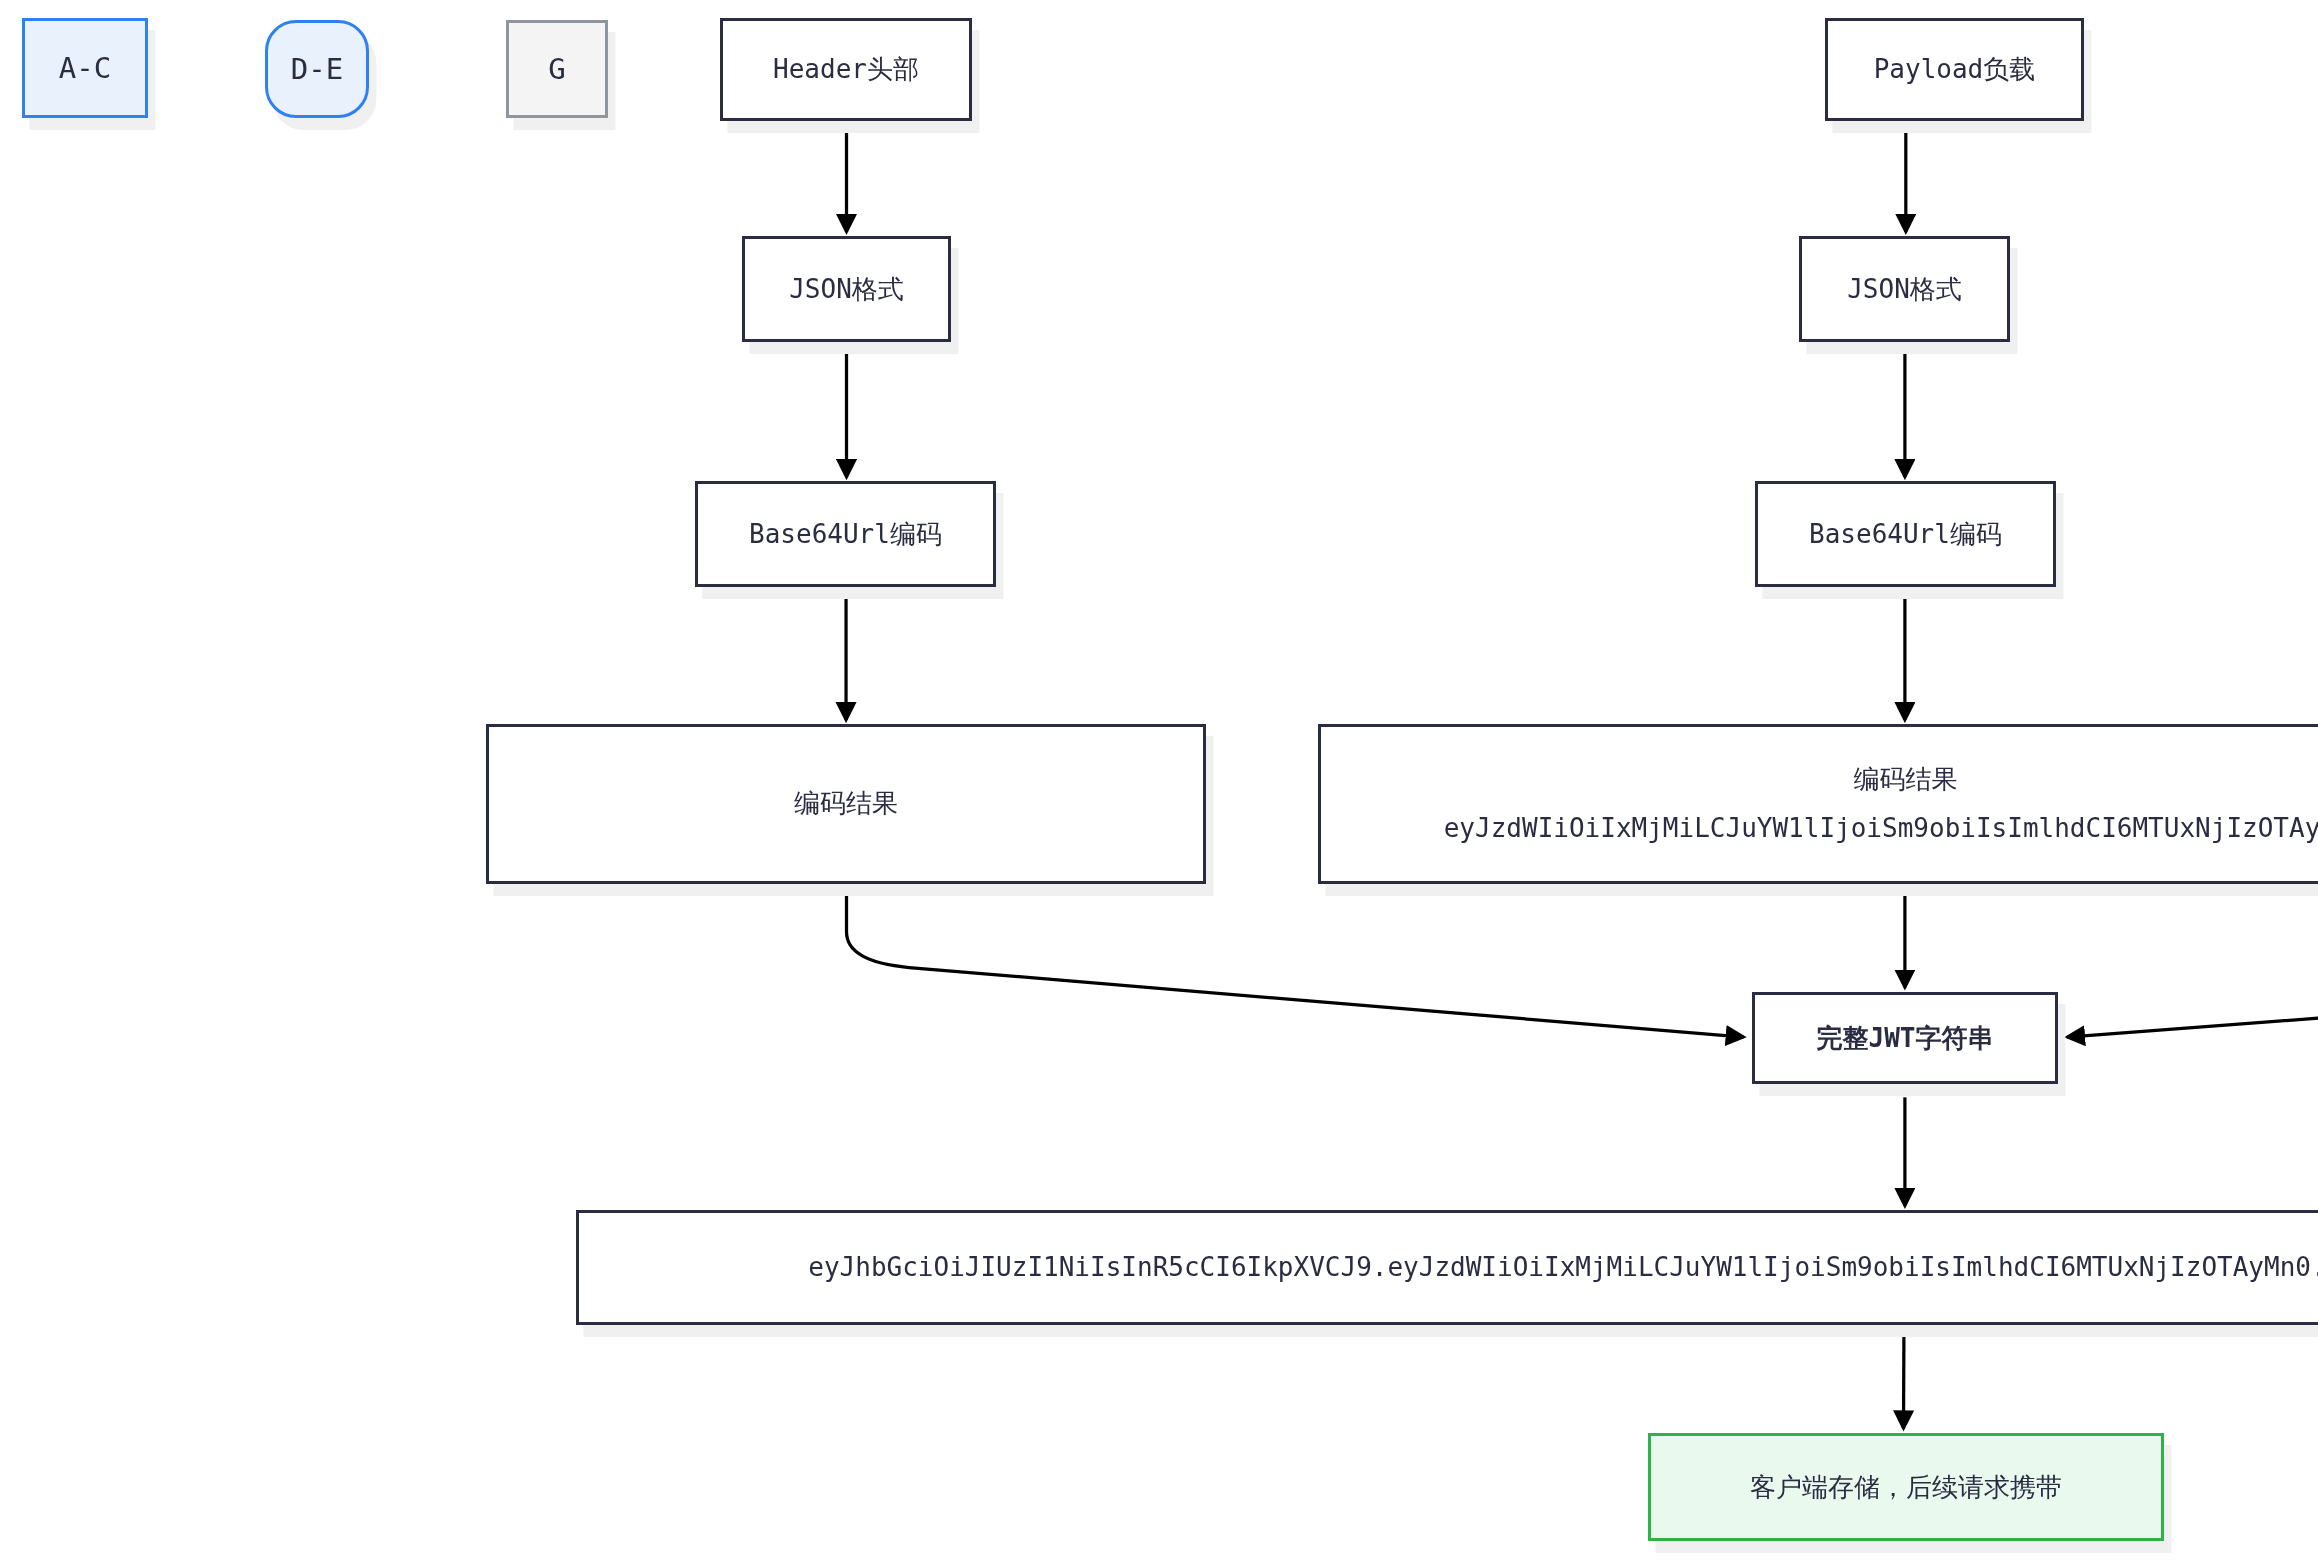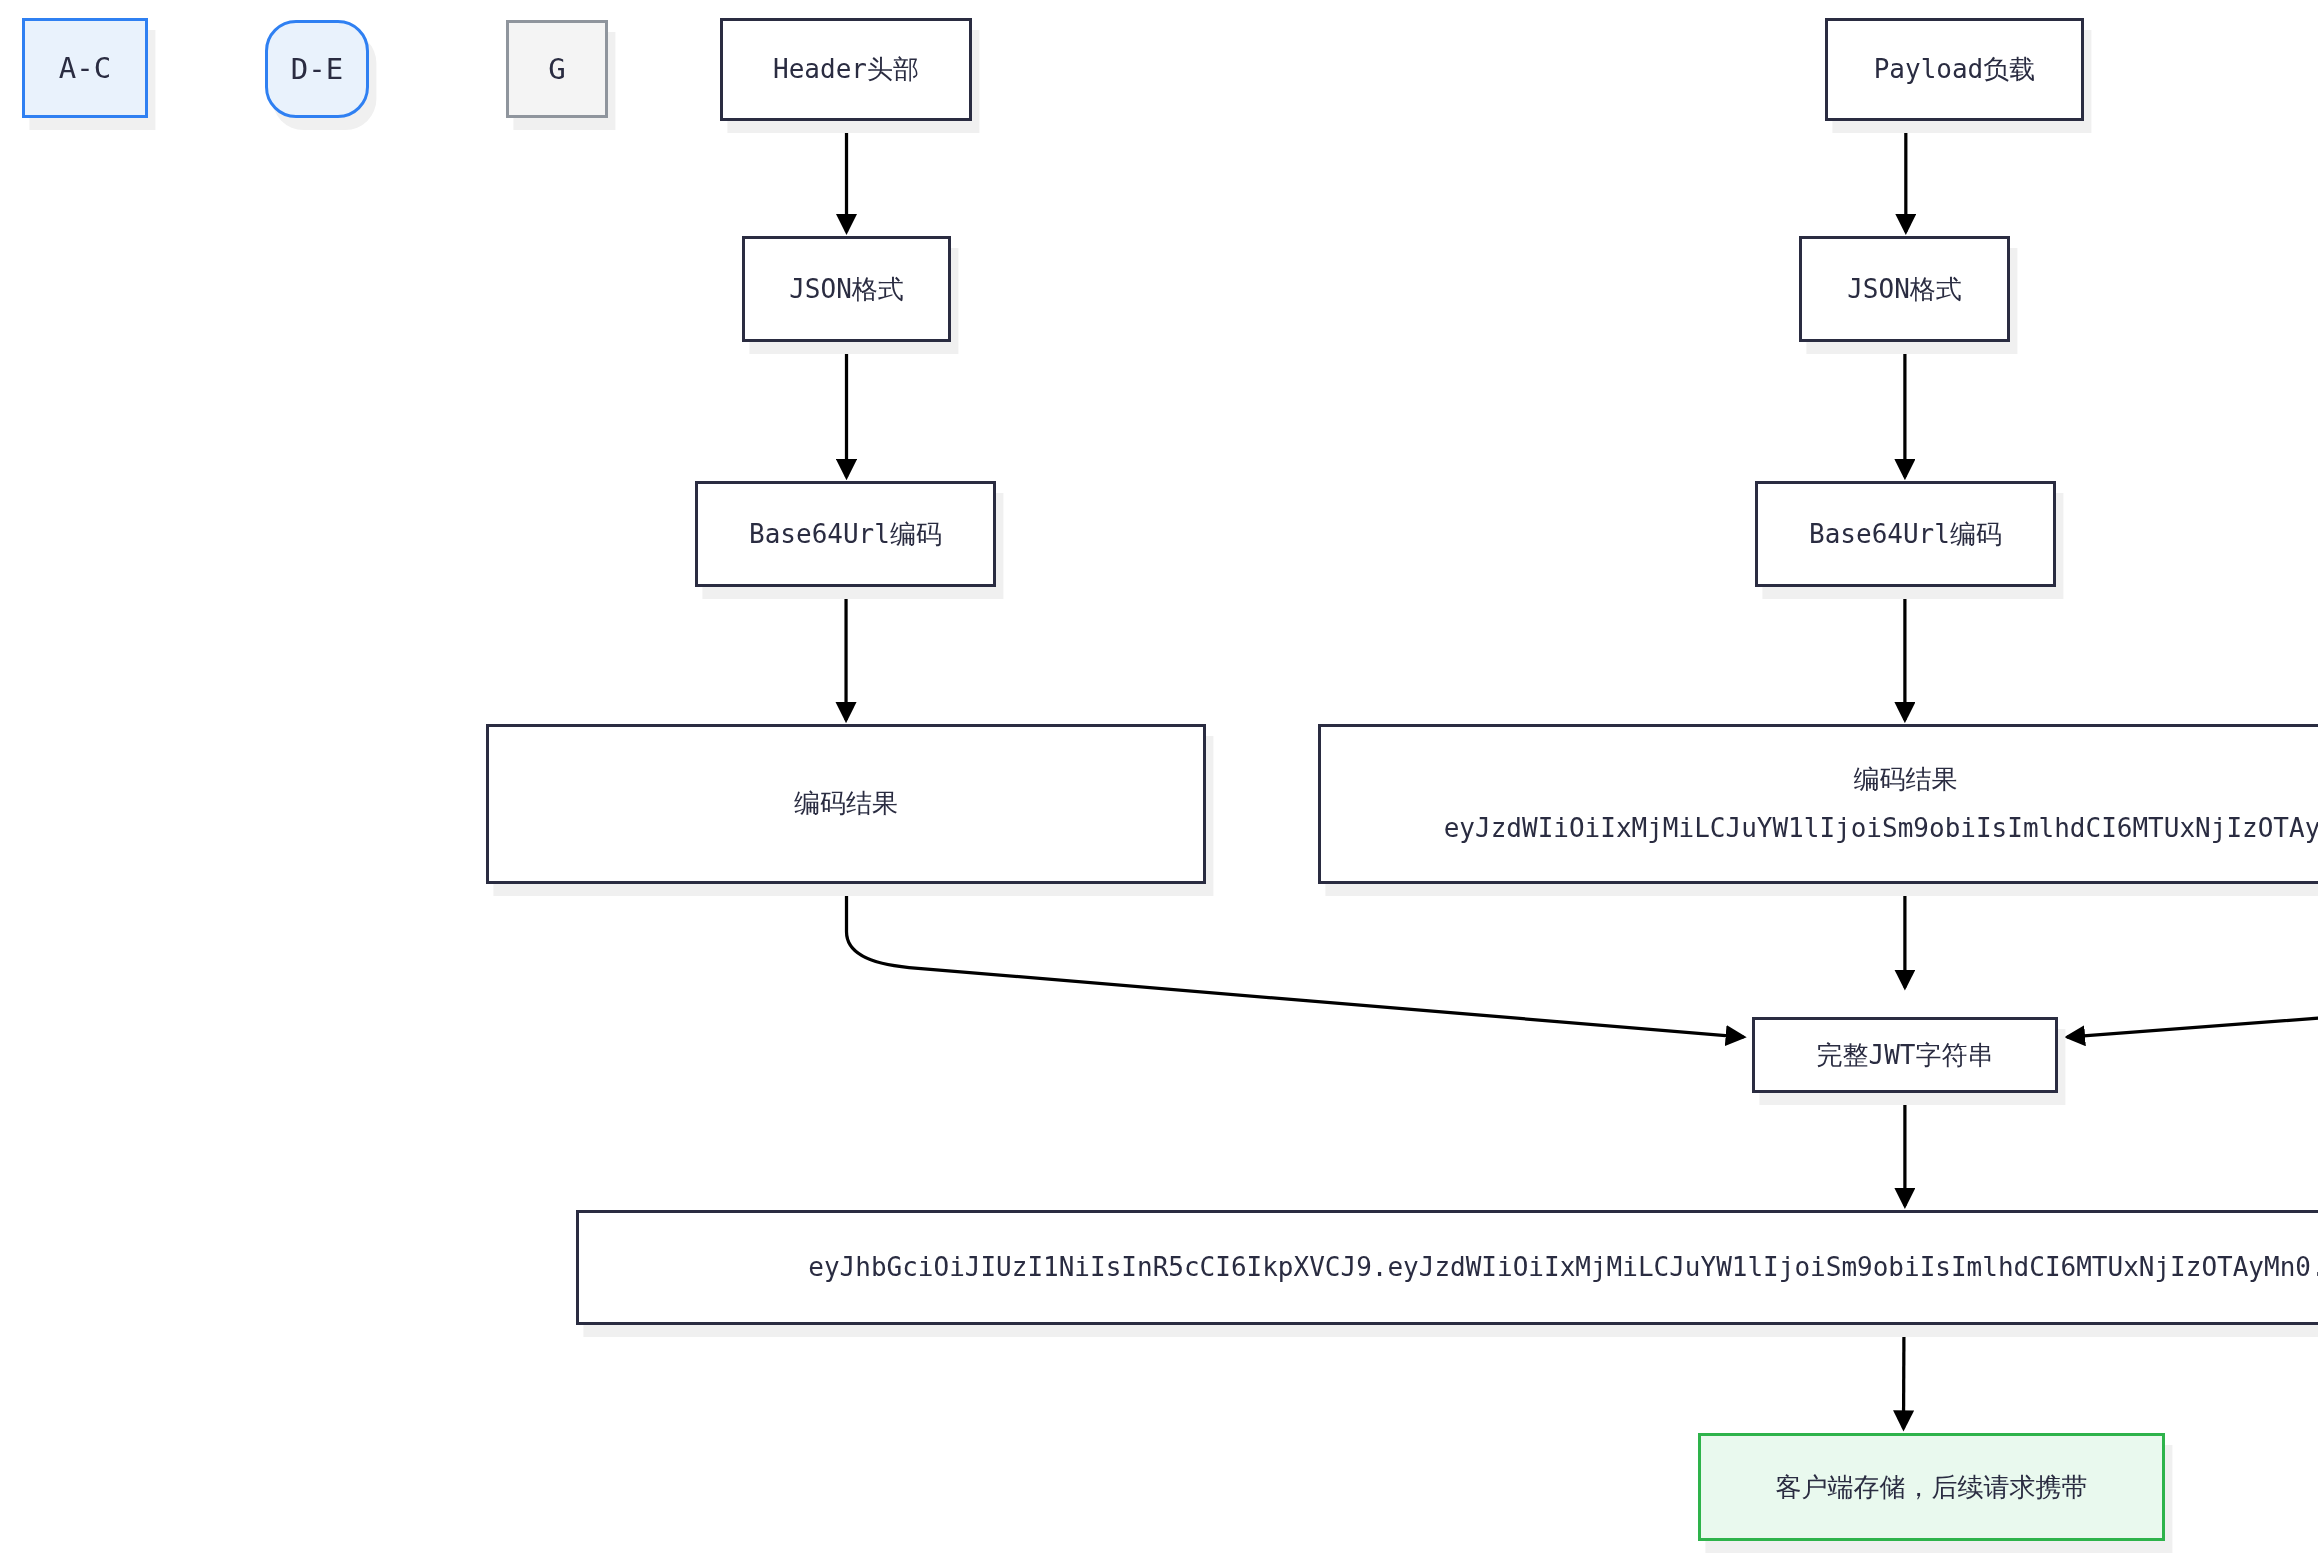--- a/index.html
+++ b/index.html
@@ -29,23 +29,23 @@
   .n-lde   {left:265px;  top:20px;   width:104px;  height:98px;border-radius:31px;}
   .n-lg    {left:506px; top:20px;   width:102px;  height:98px;}
   .n-header{left:720px; top:18px;   width:252px;  height:103px;}
   .n-json1 {left:742px; top:236px;  width:209px;  height:106px;}
   .n-b641  {left:695px; top:481px; width:301px;  height:106px;}
   .n-enc1  {left:486px; top:724px; width:720px; height:160px;}
   .n-payload{left:1777px;top:18px;   width:259px;  height:103px;margin-left:48px;}
   .n-json2 {left:1799px; top:236px;  width:211px;  height:106px;}
   .n-b642  {left:1755px; top:481px; width:301px;  height:106px;}
   .n-enc2  {left:1318px; top:724px; width:1175px; height:160px;}
-  .n-jwt   {left:1752px; top:1017px; width:306px;  height:76px;}
+  .n-jwt   {left:1752px; top:992px; width:306px;  height:92px;font-weight:bold;}
   .n-full  {left:576px; top:1210px; width:2656px; height:115px;}
-  .n-client{left:1698px; top:1433px; width:467px; height:108px;text-align:center;}
+  .n-client{left:1648px; top:1433px; width:516px; height:108px;text-align:center;}
   #arrows{position:absolute;left:0;top:0;pointer-events:none;}
 </style>
 </head>
 <body>
 
 <svg id="arrows" width="3527" height="1560" viewBox="0 0 7606 3365">
   <defs>
     <marker id="ah" viewBox="0 0 10 10" refX="8.5" refY="5" markerWidth="6.5" markerHeight="6.5" orient="auto-start-reverse">
       <path d="M0 0 L10 5 L0 10 z" fill="#000000"></path>
     </marker>

